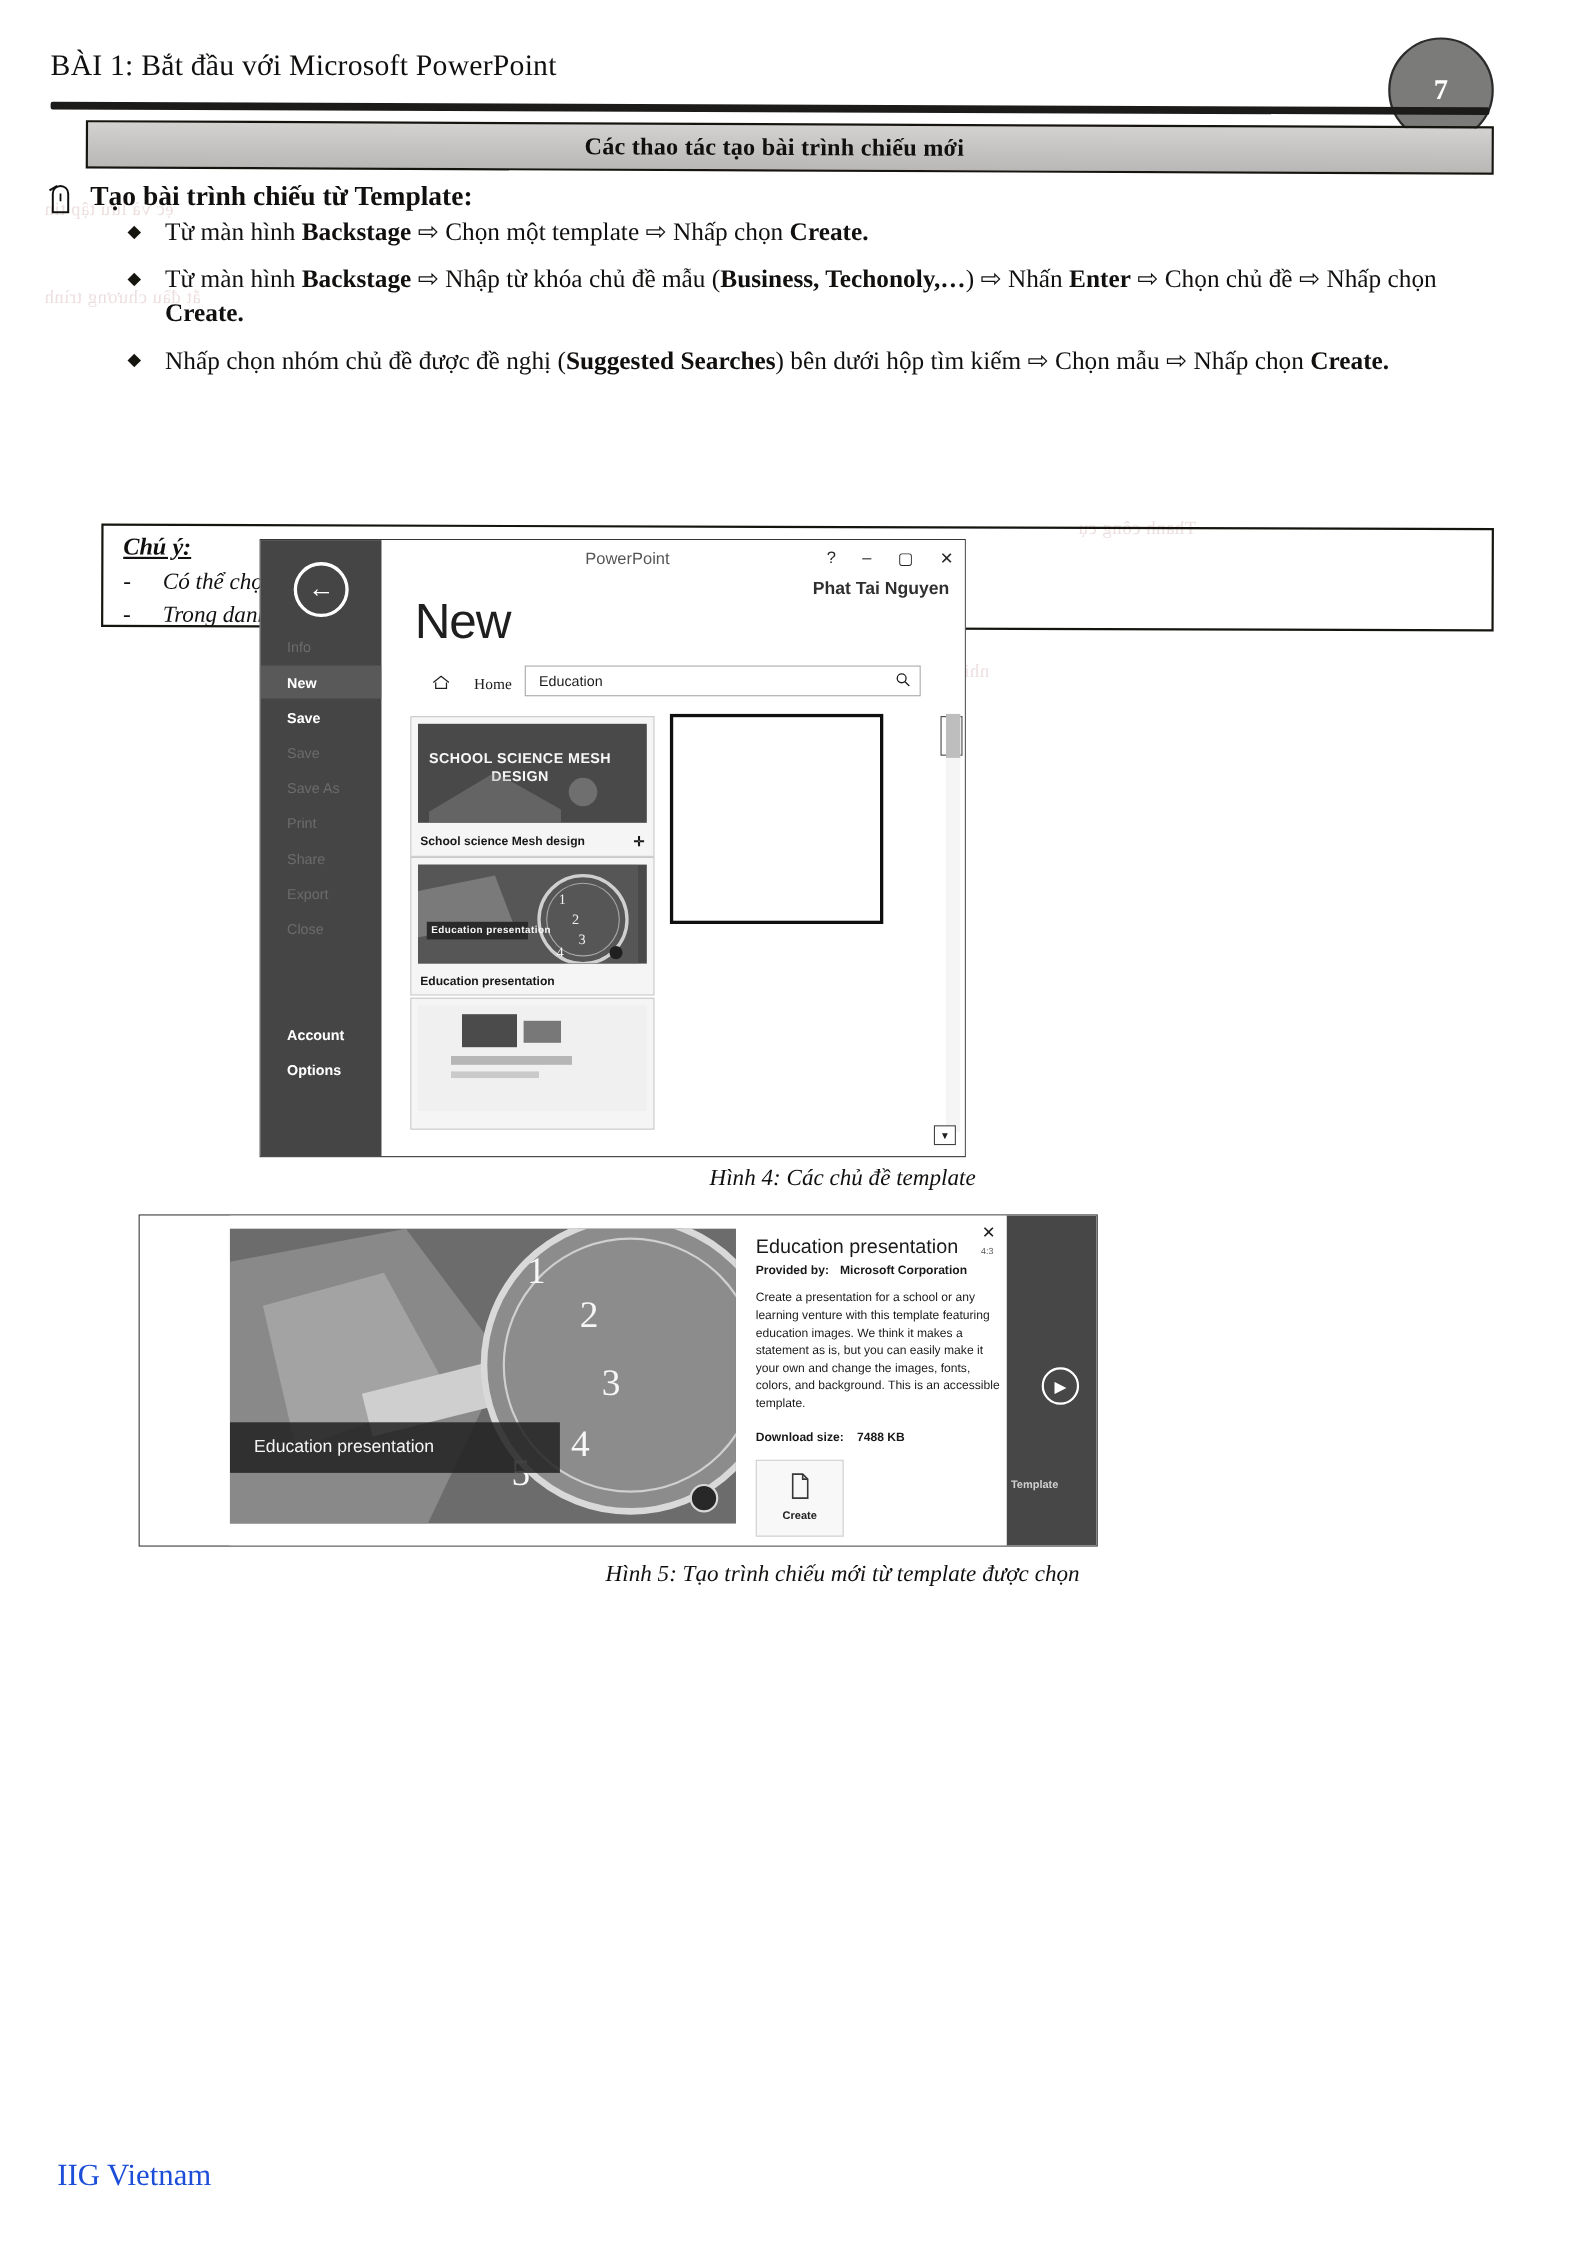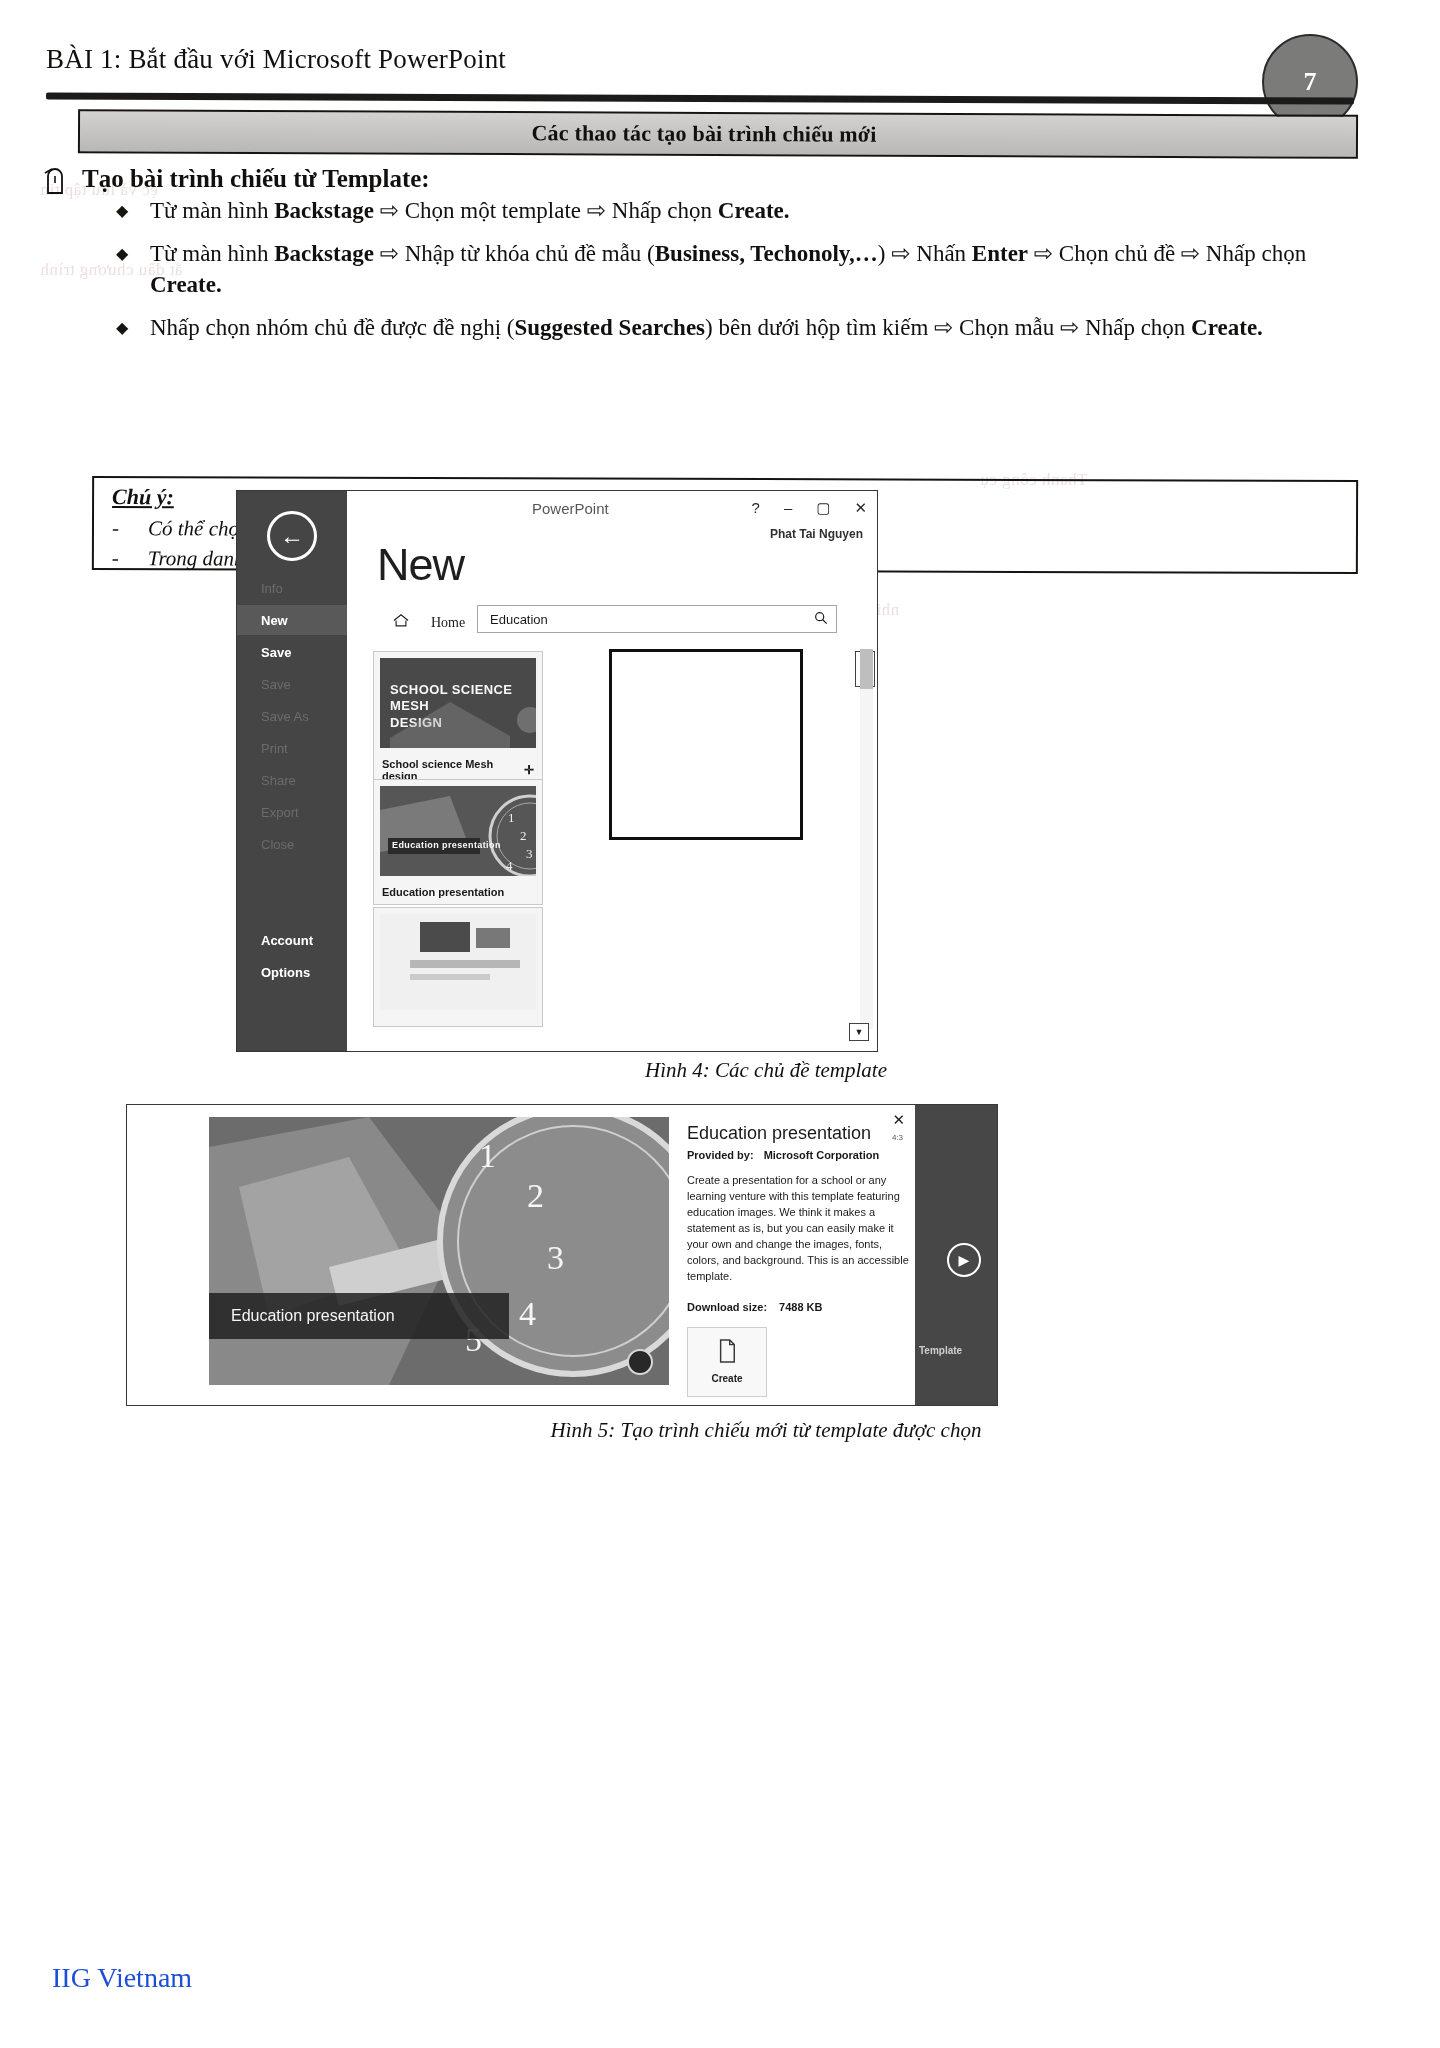--- a/index.html
+++ b/index.html
@@ -141,43 +141,44 @@
   }
   .win-ctrls{
     position:absolute;right:10px;top:8px;display:flex;gap:24px;
     color:#2b2b2b;font-size:15px;
   }
   .app-name{
     position:absolute;left:50%;top:9px;transform:translateX(-80px);
     font-size:15px;font-weight:normal;color:#0369a1;
   }
   .user-name{
-    position:absolute;right:14px;top:36px;font-size:12px;color:#333;font-weight:bold;
+    position:absolute;right:14px;top:36px;font-size:16px;color:#333;font-weight:bold;
   }
   .new-title{
     position:absolute;left:30px;top:48px;
     font-size:45px;color:#242424;font-weight:300;letter-spacing:-1px;
   }
   .home-row{
     position:absolute;left:46px;top:122px;display:flex;align-items:center;gap:22px;font-family:Liberation Serif, serif;
   }
   .home-label{font-size:14px;color:#222;}
   .search-box{
     position:absolute;left:130px;top:114px;width:360px;height:28px;
     border:1px solid #a6a39f;background:#fff;
     display:flex;align-items:center;justify-content:space-between;
     padding:0 8px 0 12px;box-sizing:border-box;
   }
   .search-value{font-size:13px;color:#1c1c1c;}
   .search-ico{font-size:14px;color:#333;}
 
   .tpl-card{
-    position:absolute;left:26px;width:170px;
+    position:absolute;left:26px;width:222px;
     border:1px solid #c9c5c1;background:#f2efec;
     box-sizing:border-box;
+    text-align:center;
   }
   .tpl-thumb{
     margin:6px;height:90px;
     background:#4d4b48;position:relative;overflow:hidden;
   }
   .tpl-thumb .tp-txt{
     position:absolute;left:10px;top:24px;color:#f3f2f0;font-size:13px;
     font-weight:600;line-height:1.25;letter-spacing:.4px;
   }
   .tpl-caption{

